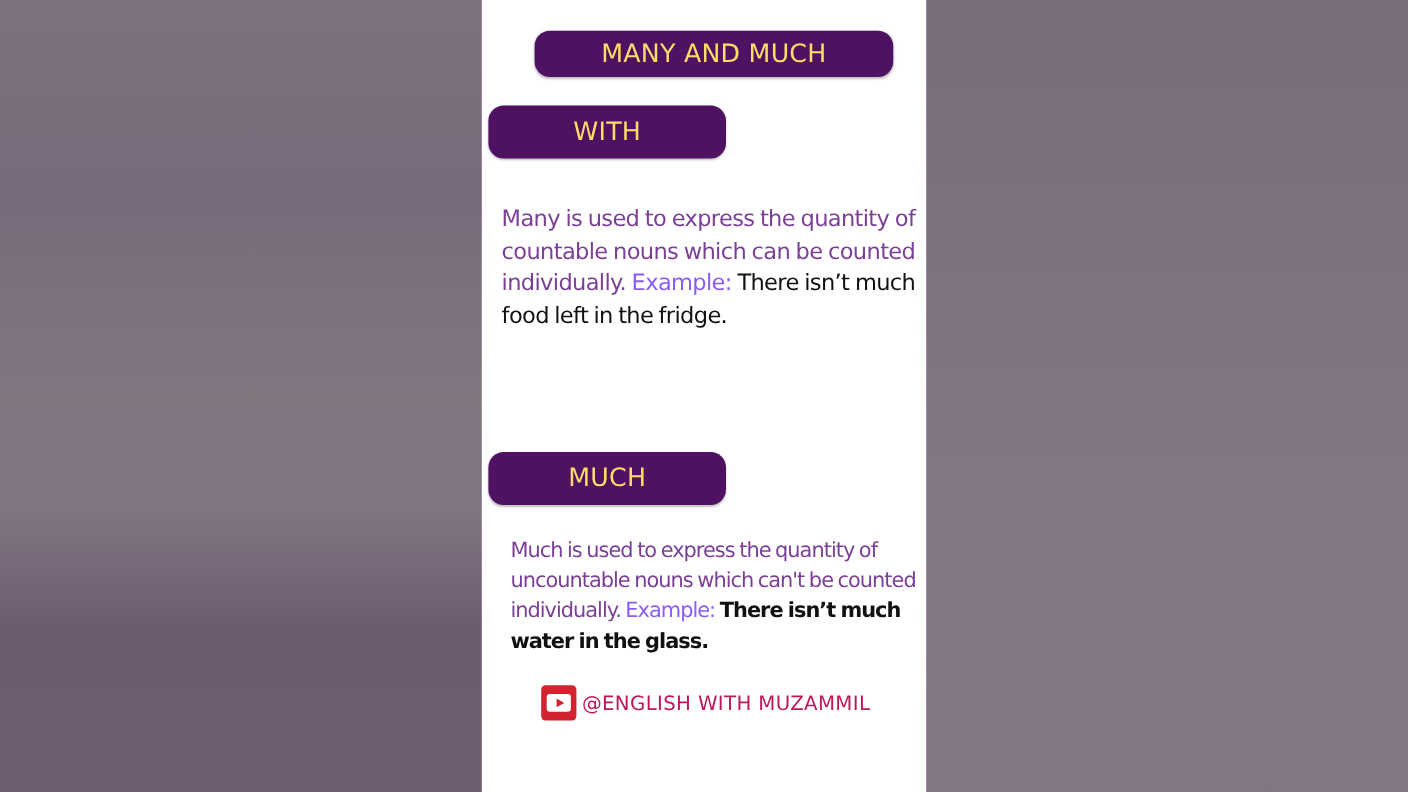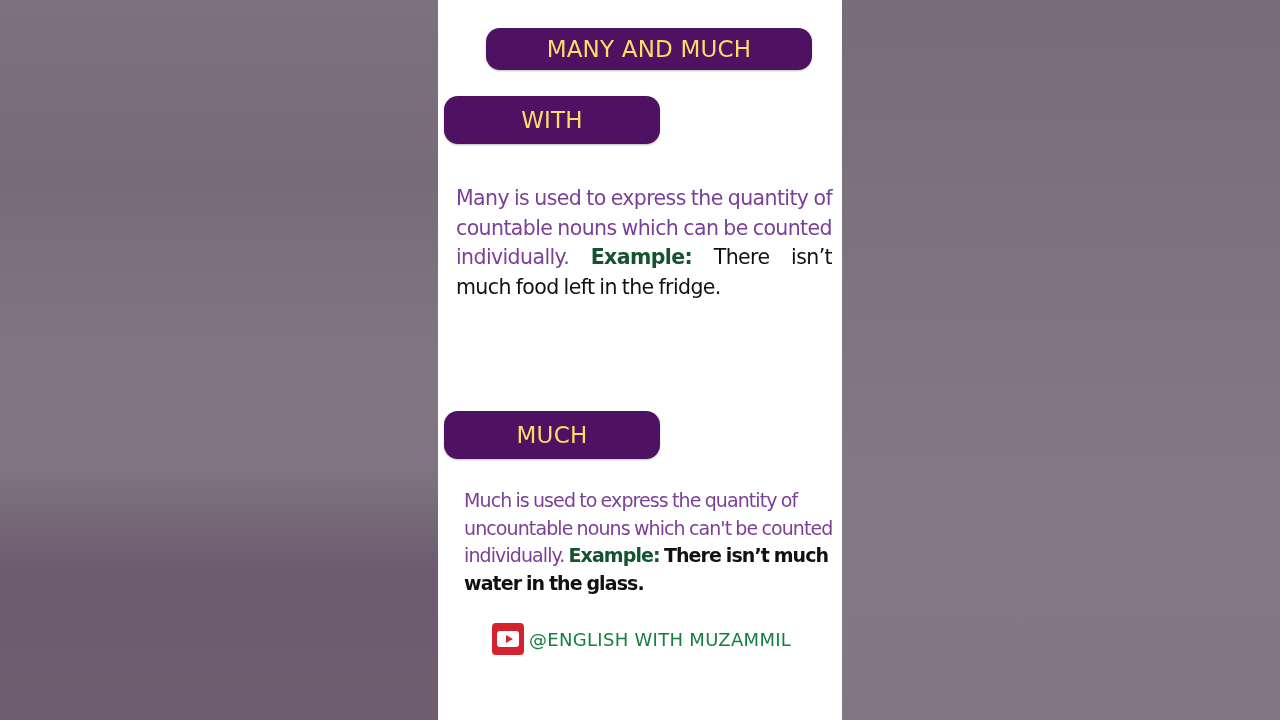--- a/index.html
+++ b/index.html
@@ -37,21 +37,21 @@
       border-radius: 14px;
       font-size: 23px;
     }
     .many-pill { top: 96px; }
     .much-pill { top: 411px; text-align: center; }
     .para {
       position: absolute;
       font-family: "DejaVu Sans", sans-serif;
       color: #7b3f98;
     }
-    .para .ex { font-weight: bold; color: #14532d; }
+    .para .ex { font-weight: normal; color: #8b5cf6; }
     .para .black { color: #111111; }
     .many-para {
       left: 18px; top: 184px; width: 376px;
       font-size: 20.5px; line-height: 29.5px;
       text-align: justify;
       letter-spacing: -0.6px;
       word-spacing: -1px;
     }
     .much-para {
       left: 26px; top: 487px; width: 372px;
@@ -75,21 +75,21 @@
     }
     .yt-tri {
       width: 0; height: 0;
       border-left: 7px solid #d3232e;
       border-top: 4.5px solid transparent;
       border-bottom: 4.5px solid transparent;
       margin-left: 2px;
     }
     .handle {
       font-family: "DejaVu Sans", sans-serif;
-      font-size: 18px; color: #15803d;
+      font-size: 18px; color: #be185d;
       letter-spacing: 0.3px;
     }
   </style>
 </head>
 <body>
 
 <div class="bg-right"></div>
 
 <div class="panel">
 

